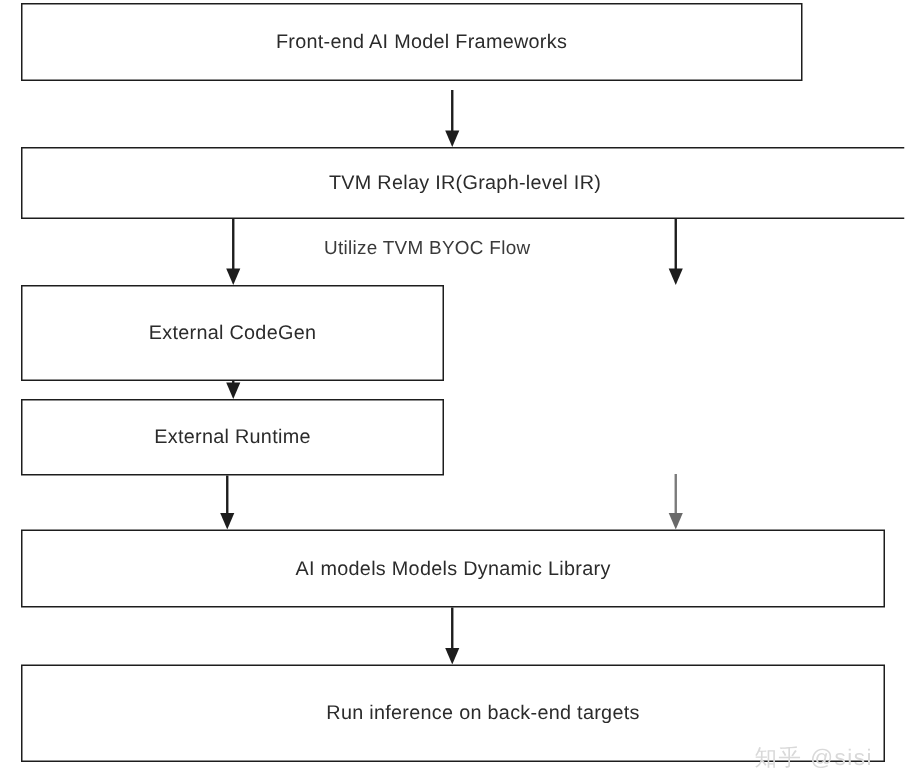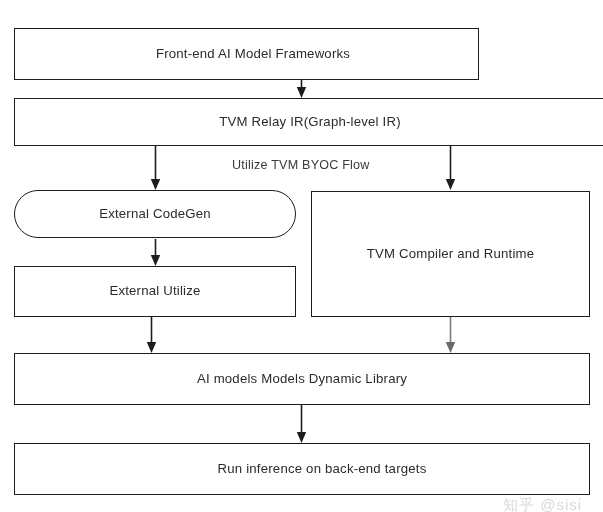--- a/index.html
+++ b/index.html
@@ -58,29 +58,29 @@
   .watermark {
     position: absolute;
     font-size: 15px;
     color: #d9d9d9;
     white-space: nowrap;
     letter-spacing: 1px;
     user-select: none;
   }
 
   
-  #node-frontend        { left:14px;  top:28px;  width:465px; height:52px;padding-left:13px; }
+  #node-frontend        { left:14px;  top:2px;  width:521px; height:52px;padding-left:13px; }
   #node-relay           { left:14px;  top:98px;  width:592px; height:48px; }
-  #node-codegen         { left:14px;  top:190px; width:282px; height:48px;border-radius:24px; }
+  #node-codegen         { left:14px;  top:190px; width:282px; height:64px; }
   #node-extruntime      { left:14px;  top:266px; width:282px; height:51px; }
   #node-tvmcompiler     { left:311px; top:191px; width:279px; height:126px; }
   #node-dynlib          { left:14px;  top:353px; width:576px; height:52px;justify-content:center; }
-  #node-runinference    { left:14px;  top:443px; width:576px; height:52px;padding-left:40px; }
+  #node-runinference    { left:14px;  top:443px; width:576px; height:65px;padding-left:40px; }
 
-  #edge-label-byoc      { left:216px; top:158px;margin-left:16px; }
+  #edge-label-byoc      { left:216px; top:158px; }
   #watermark-zhihu      { left:503px; top:496px; }
 </style>
 </head>
 <body>
 
 <div id="canvas">
 
   <svg class="conn" style="left:292px; top:60px; width:20px; height:40px;">
     <line x1="9.5" y1="0" x2="9.5" y2="30"></line>
     <polygon points="9.5,38 4.8,27 14.2,27"></polygon>
@@ -122,26 +122,23 @@
 
   <div class="node" id="node-relay">
     <span class="node-label">TVM Relay IR(Graph-level IR)</span>
   </div>
 
   <div class="node" id="node-codegen">
     <span class="node-label">External CodeGen</span>
   </div>
 
   <div class="node" id="node-extruntime">
-    <span class="node-label">External Utilize</span>
+    <span class="node-label">External Runtime</span>
   </div>
 
-  <div class="node" id="node-tvmcompiler">
-    <span class="node-label">TVM Compiler and Runtime</span>
-  </div>
 
   <div class="node" id="node-dynlib">
     <span class="node-label">AI models Models Dynamic Library</span>
   </div>
 
   <div class="node" id="node-runinference">
     <span class="node-label">Run inference on back-end targets</span>
   </div>
 
   <div class="edge-label" id="edge-label-byoc">Utilize TVM BYOC Flow</div>

